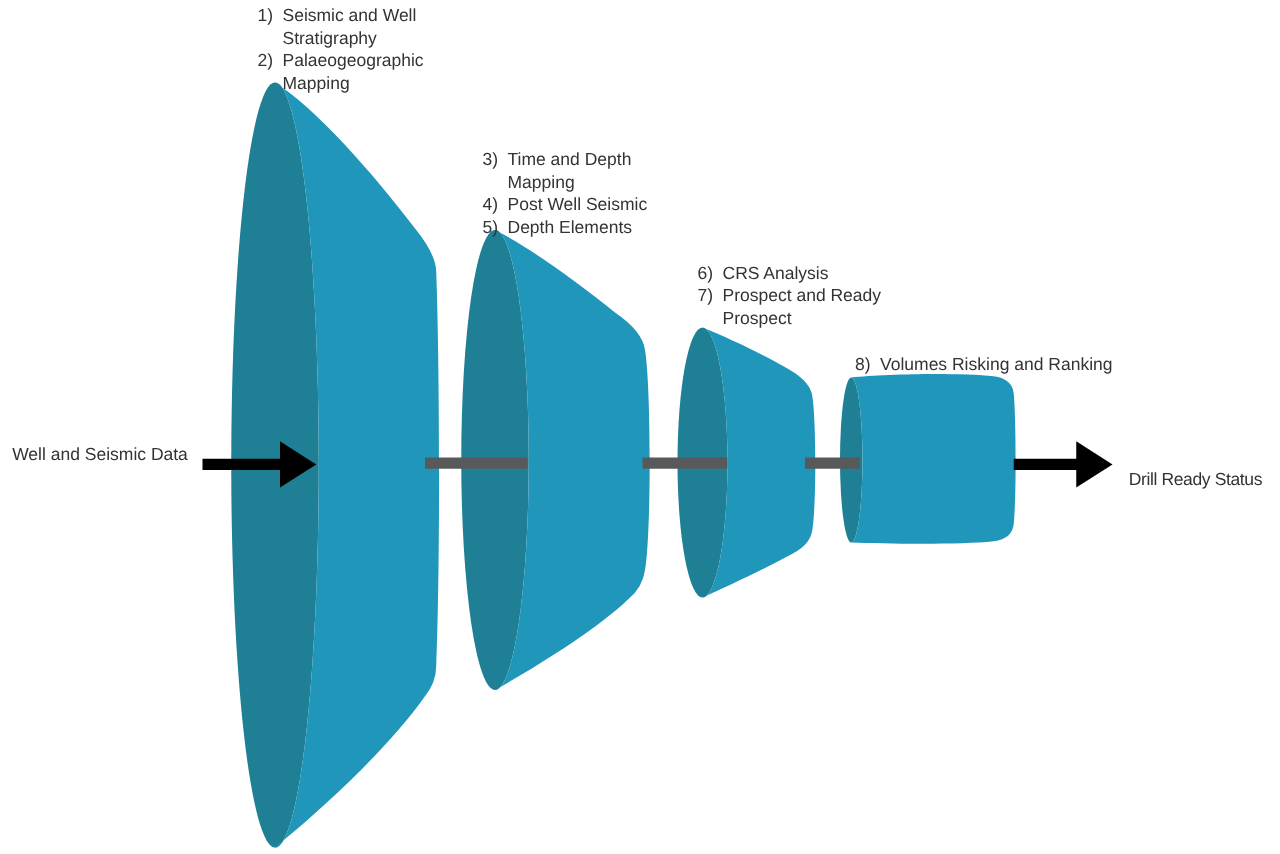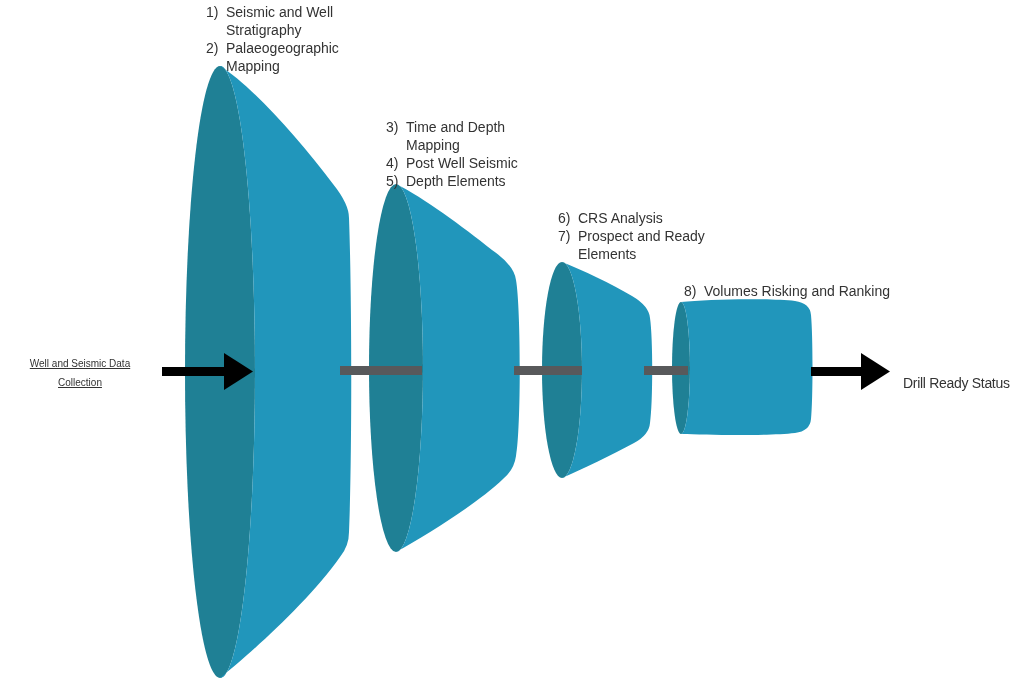--- a/index.html
+++ b/index.html
@@ -6,21 +6,21 @@
   .canvas{
     position:relative;width:1024px;height:683px;overflow:hidden;
     font-family:"Liberation Sans",sans-serif;color:#333333;background:#ffffff;
   }
   .canvas svg{position:absolute;left:0;top:0;}
   .stage-label{position:absolute;font-size:14px;line-height:18px;}
   .lline{display:flex;}
   .lline .num{width:20px;flex:none;}
   .left-caption{
     position:absolute;left:0px;top:354px;width:160px;text-align:center;
-    font-size:10px;line-height:19px;text-decoration:underline;
+    font-size:14px;line-height:19px;
   }
   .right-caption{
     position:absolute;left:903px;top:362px;font-size:14px;line-height:18px;
     white-space:nowrap;letter-spacing:-0.3px;margin-top:12px;
   }
 </style>
 </head>
 <body>
 
 <div class="canvas">
@@ -119,31 +119,30 @@
     <div class="lline">
         <span class="num">6)</span>
         <span>CRS Analysis</span>
       </div>
     <div class="lline">
         <span class="num">7)</span>
         <span>Prospect and Ready</span>
       </div>
     <div class="lline">
         <span class="num"></span>
-        <span>Elements</span>
+        <span>Prospect</span>
       </div>
   </div>
 
   <div class="stage-label" style="left:684px;top:282px">
     <div class="lline">
         <span class="num">8)</span>
         <span>Volumes Risking and Ranking</span>
       </div>
   </div>
 
   <div class="left-caption">
     <div>Well and Seismic Data</div>
-    <div>Collection</div>
   </div>
 
   <div class="right-caption">Drill Ready Status</div>
 
 </div>
 
 </body></html>

